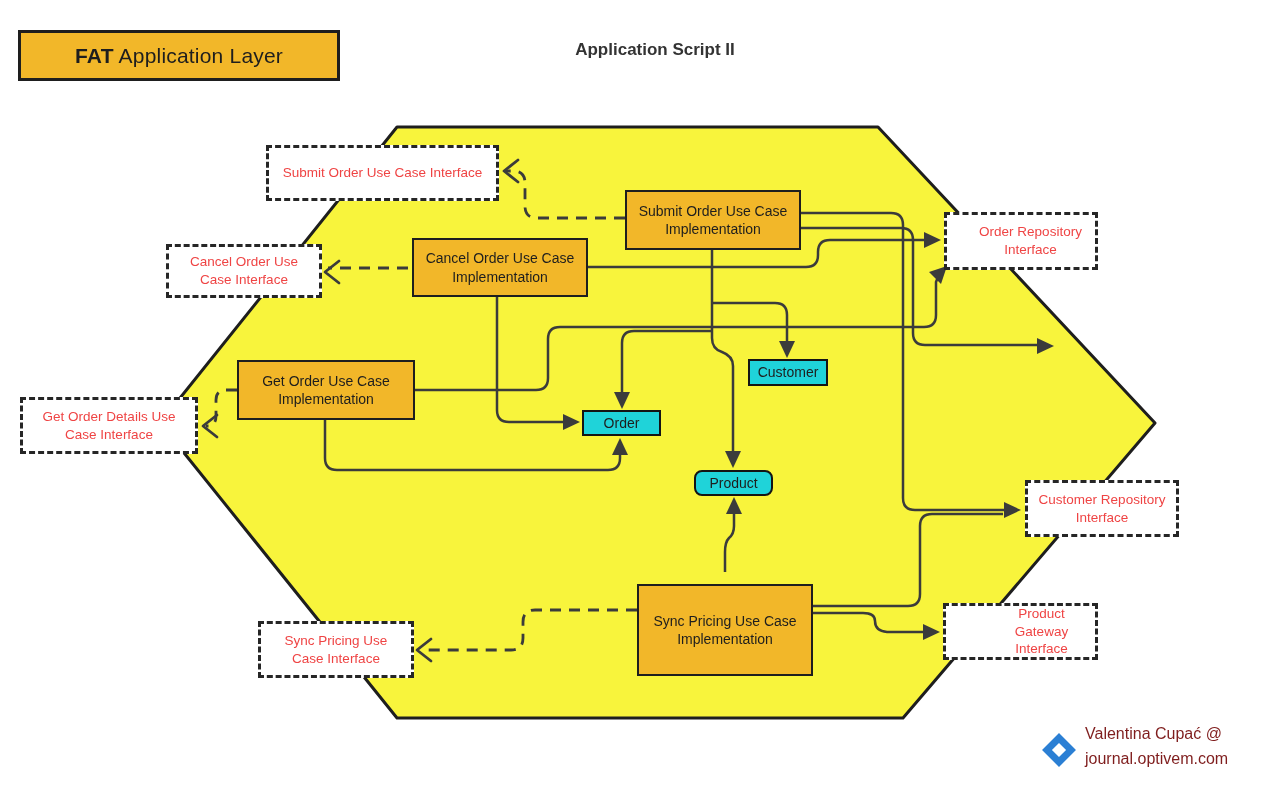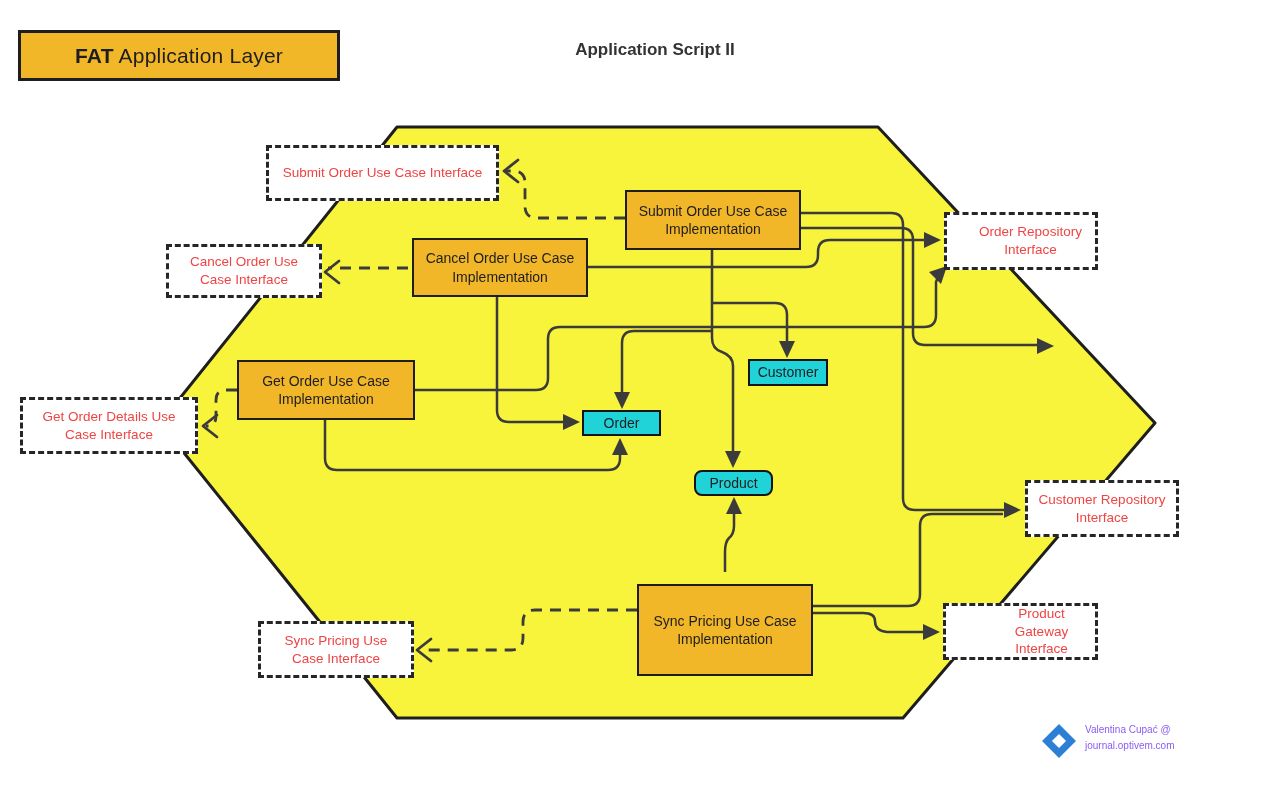--- a/index.html
+++ b/index.html
@@ -41,21 +41,21 @@
     background:var(--domain-layer);border:2.5px solid #141414;font-size:14px;
   }
   .node.iface{
     background:#ffffff;border:3px dashed #262626;font-size:13.5px;padding:2px 6px;color:#ef4444;
   }
   .attribution{position:absolute;left:1043px;top:722px;display:flex;align-items:center;}
   .attribution .diamond{
     width:24px;height:24px;border:7px solid var(--attribution-blue);background:#fff;
     transform:rotate(45deg);margin:6px 14px 0 4px;
   }
-  .attribution .text{font-size:10px;color:#8b5cf6;line-height:1.55;}
+  .attribution .text{font-size:16px;color:#7f1d1d;line-height:1.55;}
 </style>
 </head>
 <body>
 
 <div class="stage">
 
   <svg class="layer" viewBox="0 0 1262 791">
 
     <polygon points="397,127 878,127 1155,423 903,718 397,718 160,423" fill="var(--hexagon)" stroke="var(--border)" stroke-width="3" stroke-linejoin="round"></polygon>
 

